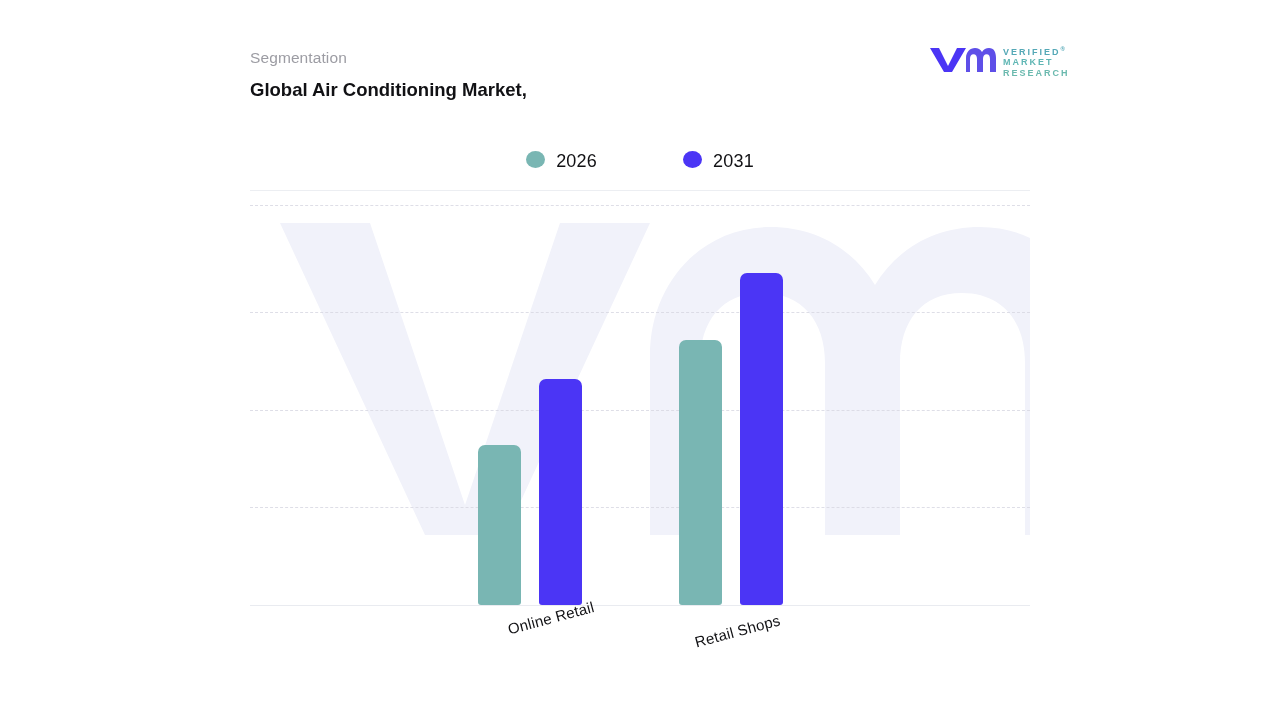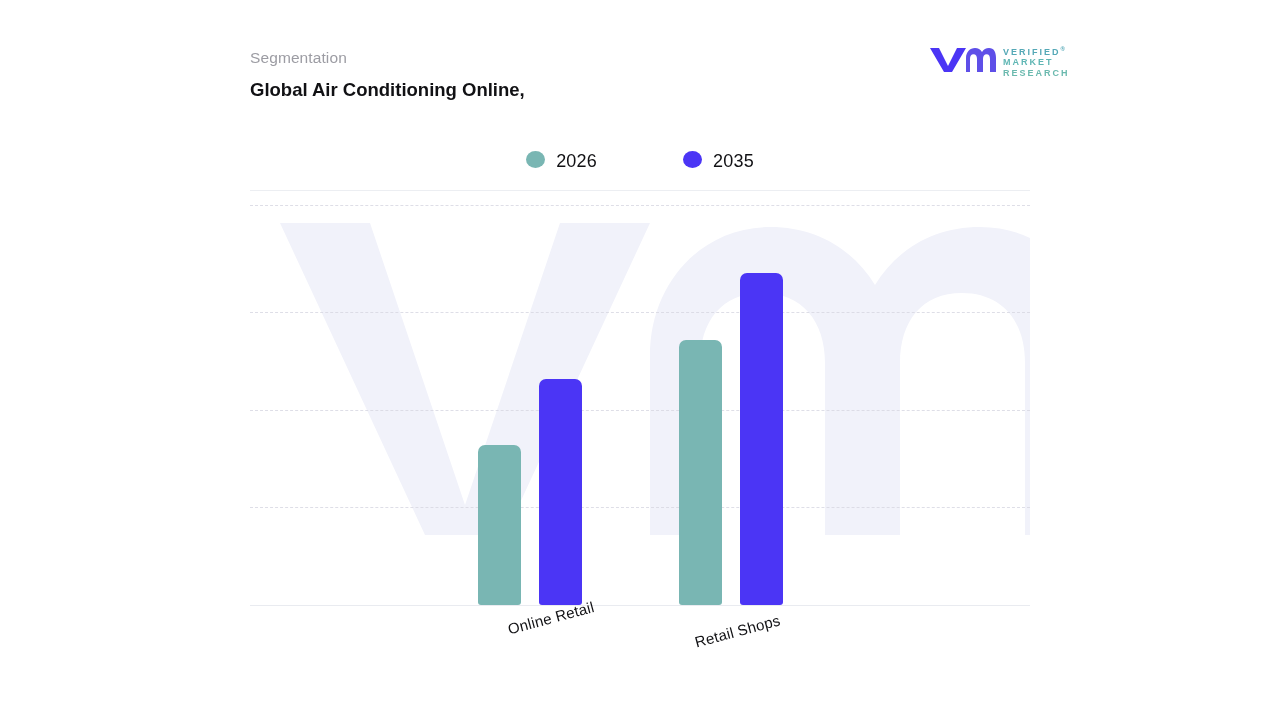--- a/index.html
+++ b/index.html
@@ -172,21 +172,21 @@
     letter-spacing: .2px;
   }
 </style>
 </head>
 <body>
 
 <div id="root">
 
   <div class="kicker">Segmentation</div>
   <div class="title">
-    <span>Global Air Conditioning Online,</span>
+    <span>Global Air Conditioning Market,</span>
   </div>
 
   <div class="logo">
     <div class="logo-mark">
       <svg width="68" height="28" viewBox="0 0 68 28" xmlns="http://www.w3.org/2000/svg">
         <path d="M2 3 L11 3 L20 21 L29 3 L38 3 L24 27 L16 27 Z" fill="#4b35f5"></path>
         <path d="M38 27 L38 13 C38 7 42 3 47 3 C50 3 52.5 4.6 54 7 C55.5 4.6 58 3 61 3 C66 3 68 7 68 13 L68 27 L62 27 L62 14 C62 11 61 9.3 58.6 9.3 C56.3 9.3 55 11 55 14 L55 27 L49 27 L49 14 C49 11 47.8 9.3 45.5 9.3 C43.2 9.3 42 11 42 14 L42 27 Z" fill="#5e4fe8"></path>
       </svg>
     </div>
     <div class="logo-text">
@@ -196,21 +196,21 @@
     </div>
   </div>
 
   <div class="legend">
     <div class="legend-item">
       <span class="legend-dot" style="background:#79b6b3"></span>
       <span class="legend-label">2026</span>
     </div>
     <div class="legend-item">
       <span class="legend-dot" style="background:#4b35f5"></span>
-      <span class="legend-label">2035</span>
+      <span class="legend-label">2031</span>
     </div>
   </div>
   <div class="legend-rule"></div>
 
   <div class="plot">
 
     <div class="watermark">
       <svg width="780" height="401" viewBox="0 0 780 401" xmlns="http://www.w3.org/2000/svg">
         <g fill="#f1f2fa">
           <path d="M30 18 L120 18 L215 300 L310 18 L400 18 L255 330 L175 330 Z"></path>

